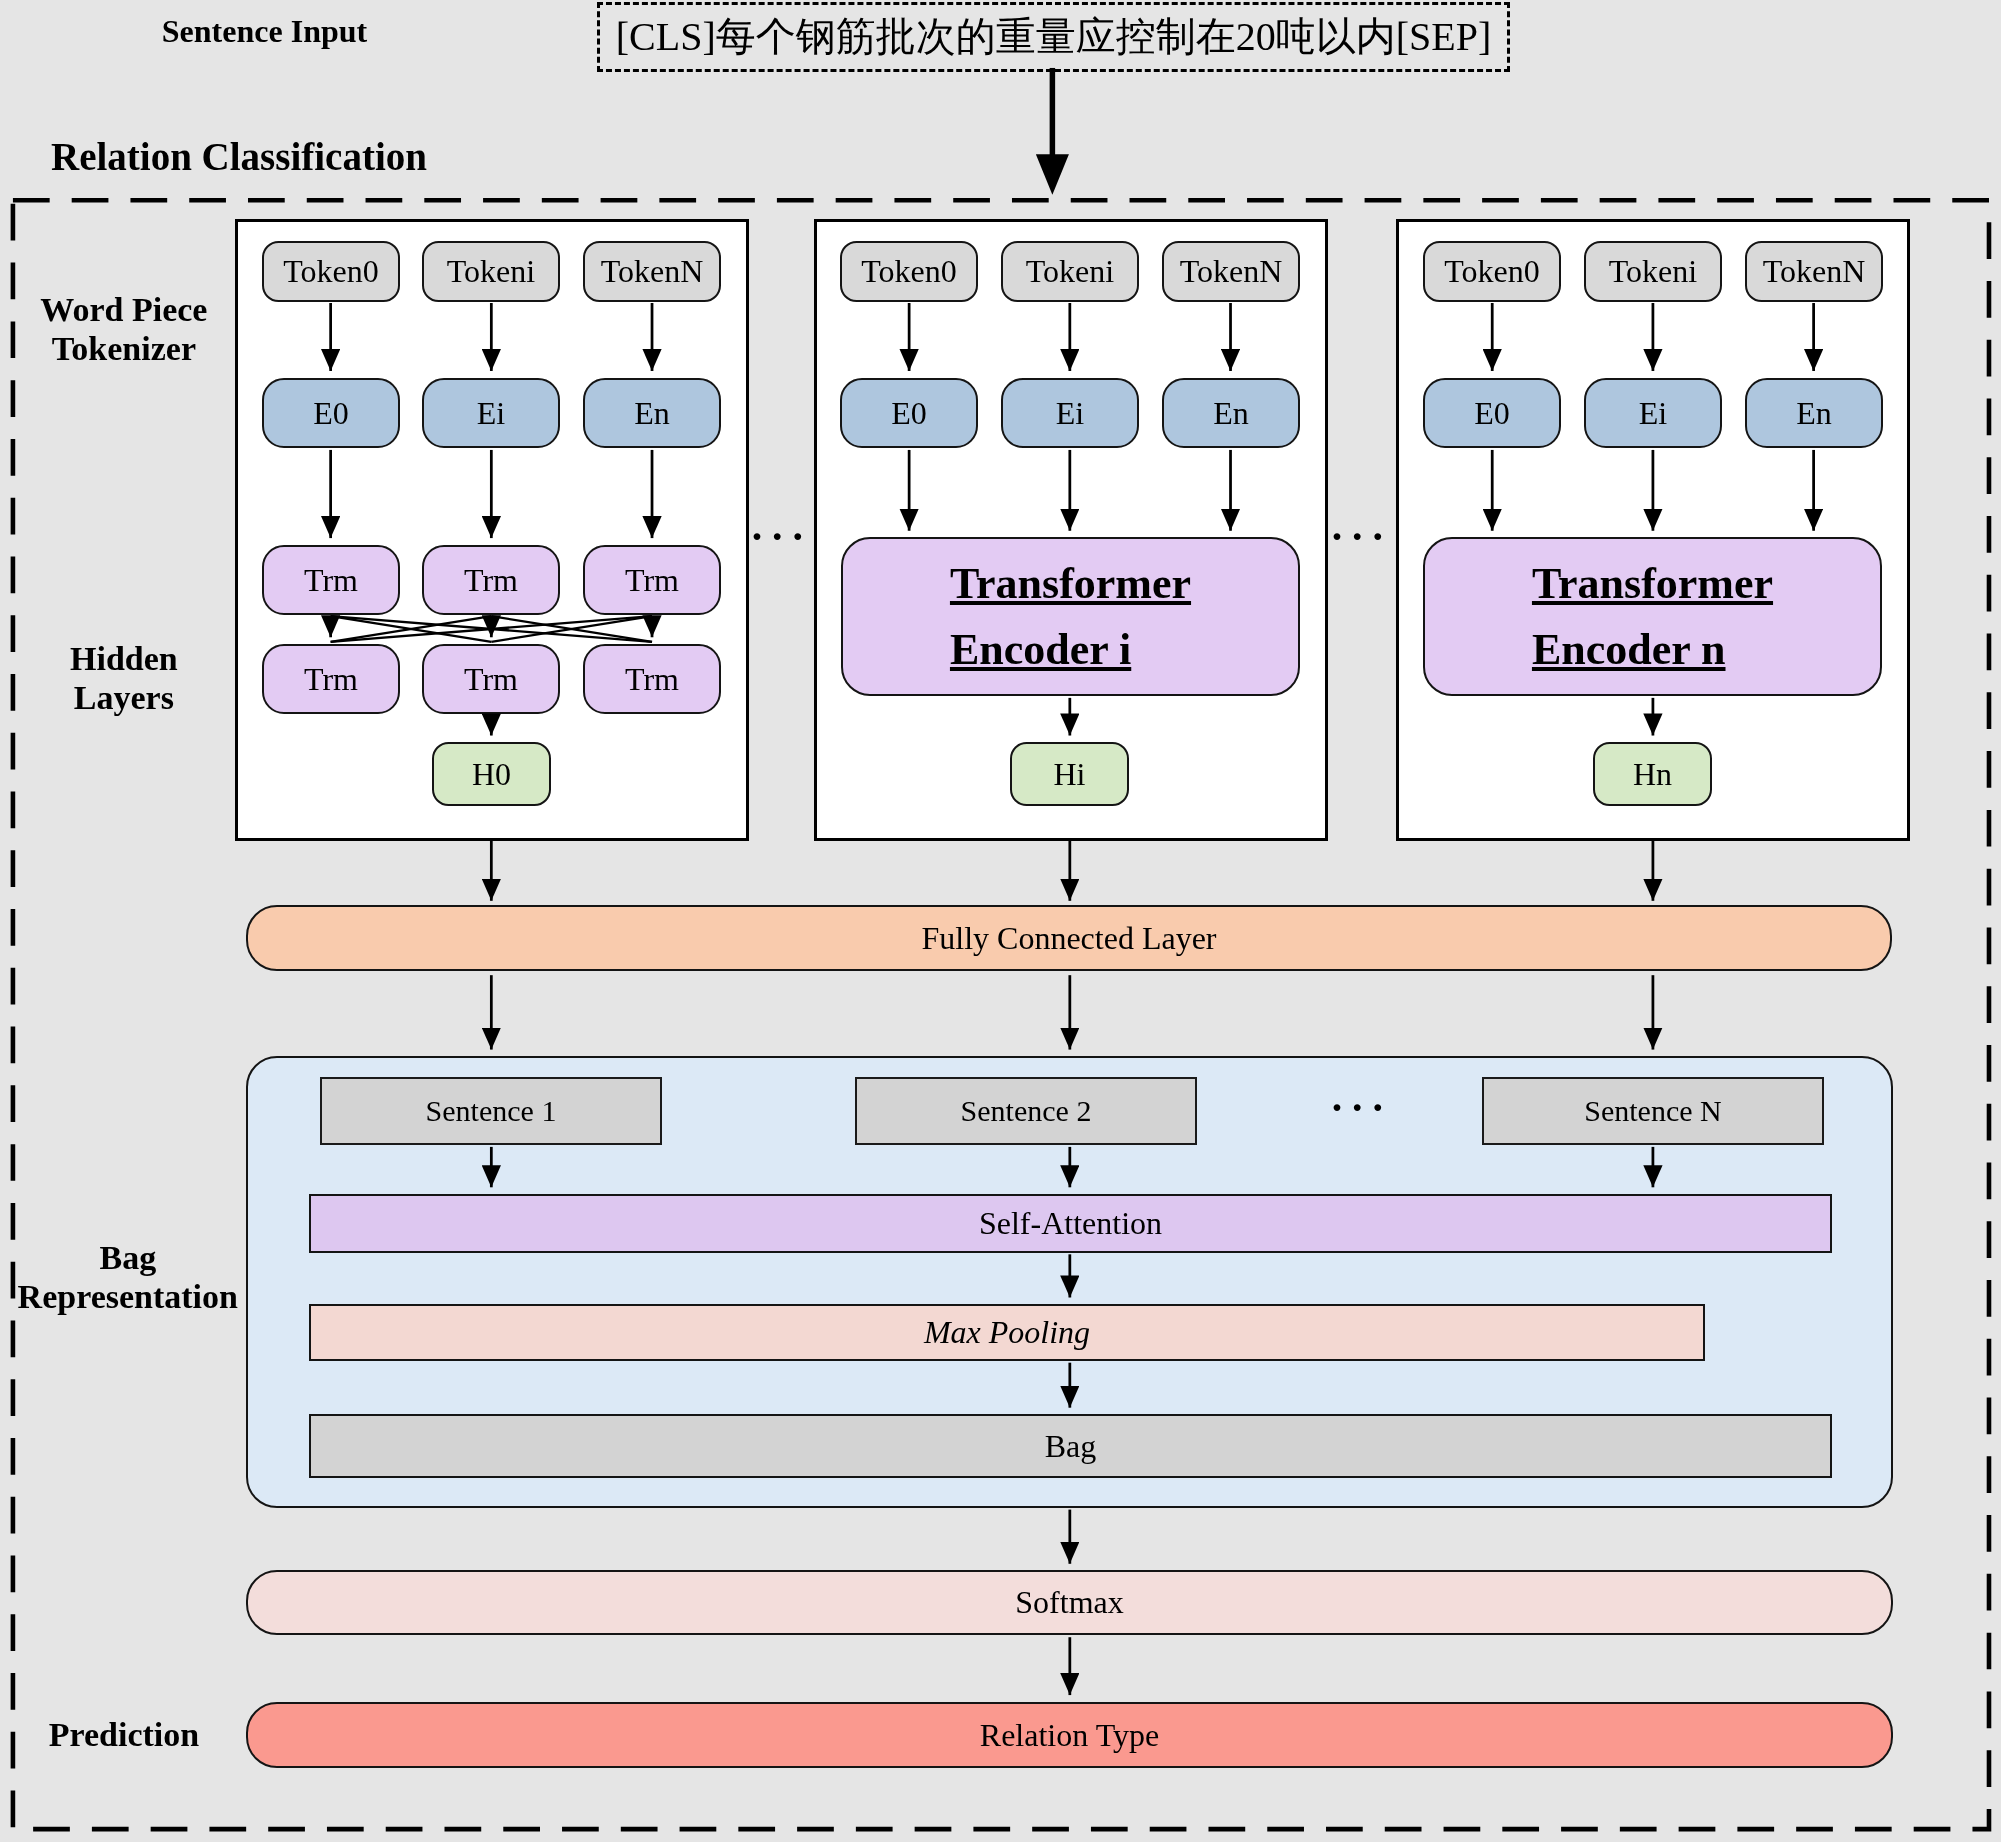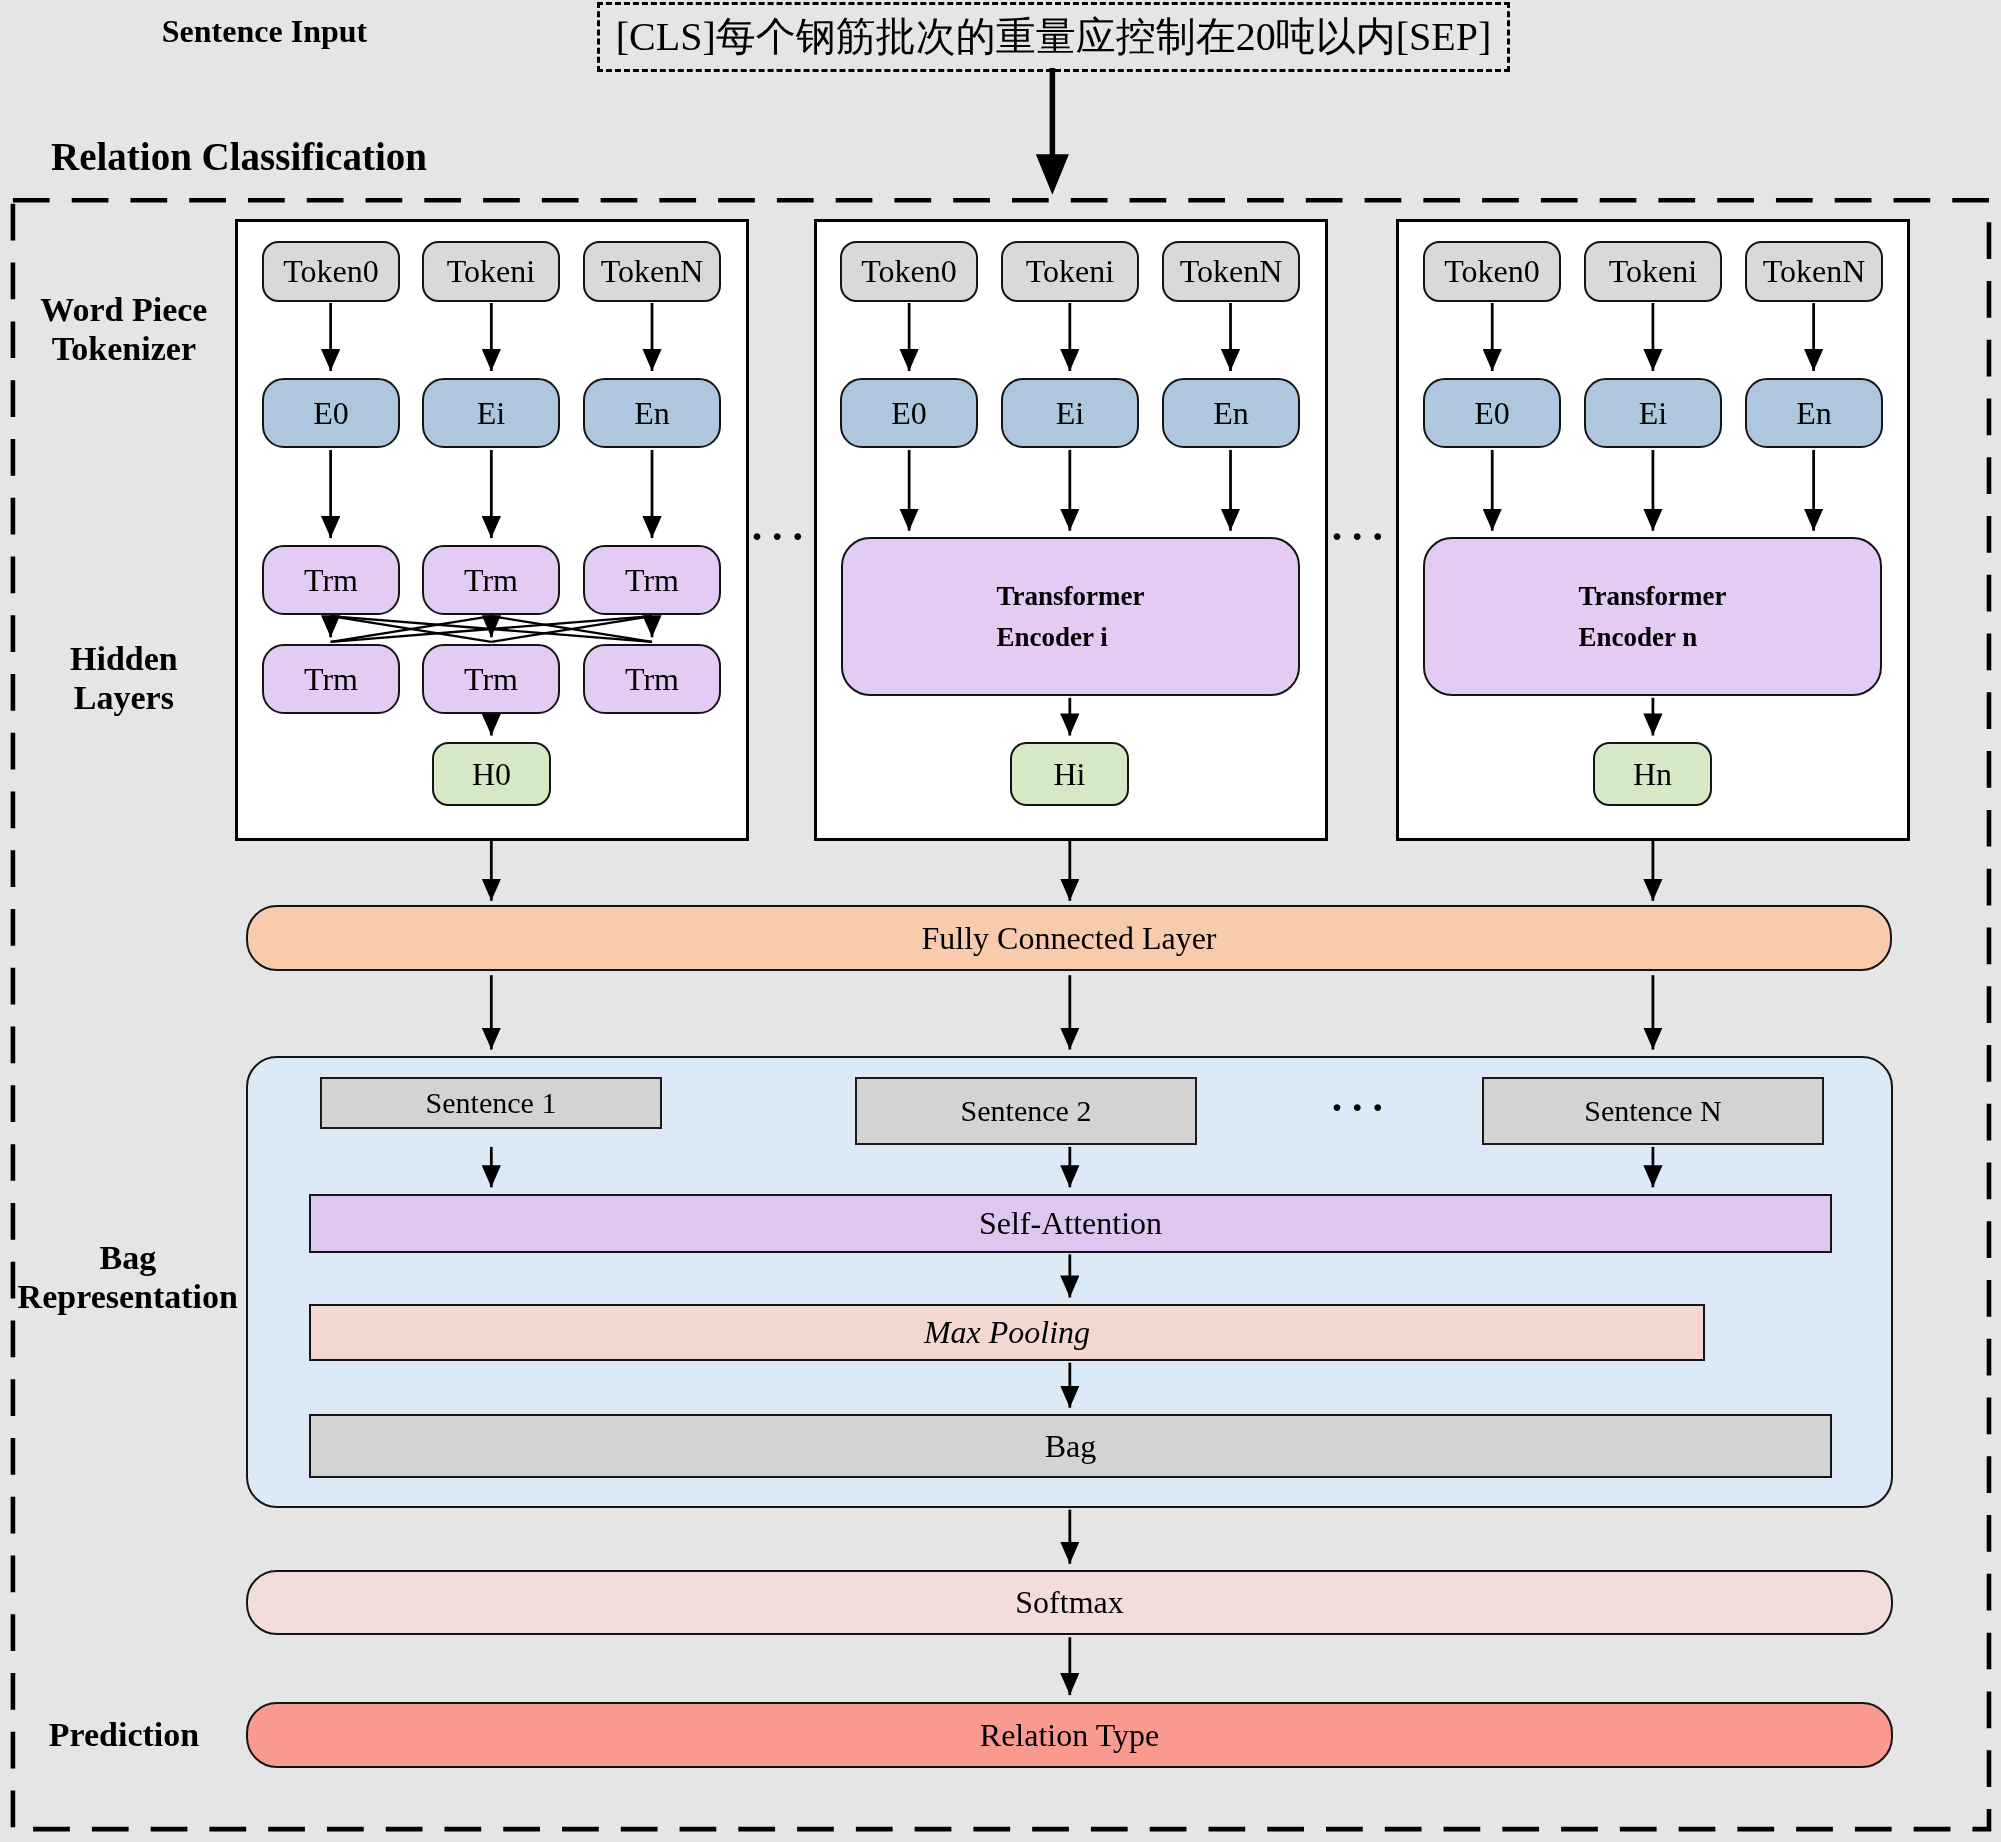--- a/index.html
+++ b/index.html
@@ -28,21 +28,21 @@
   .selfattn-bar{background:var(--self-attention-bar,#ddc7f0);}
   .maxpool-bar{background:var(--max-pooling-bar,#f3d8d2);}
   .bag-bar{background:var(--bag-bar,#d3d3d3);}
   .softmax-bar{background:var(--softmax-bar,#f3dddb);border-radius:31px;}
   .reltype-bar{background:var(--relation-type-bar,#fa998f);border-radius:31px;}
   .side-label{position:absolute;font-weight:700;font-size:34px;line-height:1.16;text-align:center;}
   .dots{position:absolute;font-weight:700;font-size:42px;letter-spacing:6.4px;display:flex;
         align-items:center;justify-content:center;}
   .sentence-input-box{position:absolute;display:flex;align-items:center;justify-content:center;
         border:3.7px dashed #000;font-size:40px;}
-  .encoder-box{font-size:27px;font-weight:700;line-height:1.5;}
+  .encoder-box{font-size:44px;font-weight:700;line-height:1.5;text-decoration:underline;}
   svg.overlay{position:absolute;left:0;top:0;pointer-events:none;}
 </style>
 </head>
 <body>
 
 <div class="canvas">
 
   <div class="abs center bold" style="left:152px;top:11px;width:225px;height:40px;font-size:32px;">Sentence Input</div>
 
   <div class="sentence-input-box" style="left:597px;top:1.8px;width:907px;height:64px;">
@@ -110,21 +110,21 @@
     </span>
   </div>
   <div class="node r18 hidden-box" style="left:1593px;top:742px;width:119px;height:64px;">Hn</div>
 
   <div class="dots" style="left:744px;top:514px;width:73px;height:46px;">···</div>
   <div class="dots" style="left:1324px;top:514px;width:73px;height:46px;">···</div>
 
   <div class="bar fc-bar" style="left:246px;top:905px;width:1646px;height:66px;">Fully Connected Layer</div>
 
   <div class="bag-container" style="left:246px;top:1056px;width:1647px;height:452px;"></div>
-  <div class="bar sentence-chip" style="left:320px;top:1077px;width:342px;height:52px;">Sentence 1</div>
+  <div class="bar sentence-chip" style="left:320px;top:1077px;width:342px;height:68px;">Sentence 1</div>
   <div class="bar sentence-chip" style="left:855px;top:1077px;width:342px;height:68px;">Sentence 2</div>
   <div class="bar sentence-chip" style="left:1482px;top:1077px;width:342px;height:68px;">Sentence N</div>
   <div class="dots" style="left:1324px;top:1085px;width:73px;height:46px;">···</div>
   <div class="bar selfattn-bar" style="left:309px;top:1194px;width:1523px;height:59px;">Self-Attention</div>
   <div class="bar maxpool-bar" style="left:309px;top:1304px;width:1396px;height:57px;font-style:italic;">Max Pooling</div>
   <div class="bar bag-bar" style="left:309px;top:1414px;width:1523px;height:64px;">Bag</div>
 
   <div class="bar softmax-bar" style="left:246px;top:1570px;width:1647px;height:65px;">Softmax</div>
   <div class="bar reltype-bar" style="left:246px;top:1702px;width:1647px;height:66px;">Relation Type</div>
 

